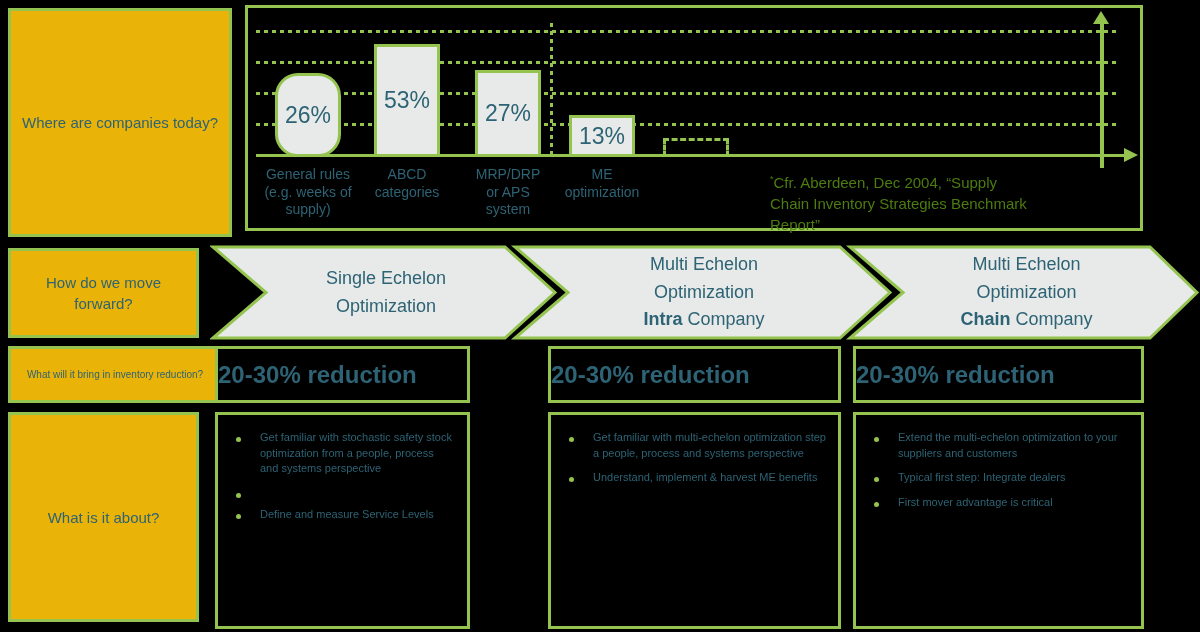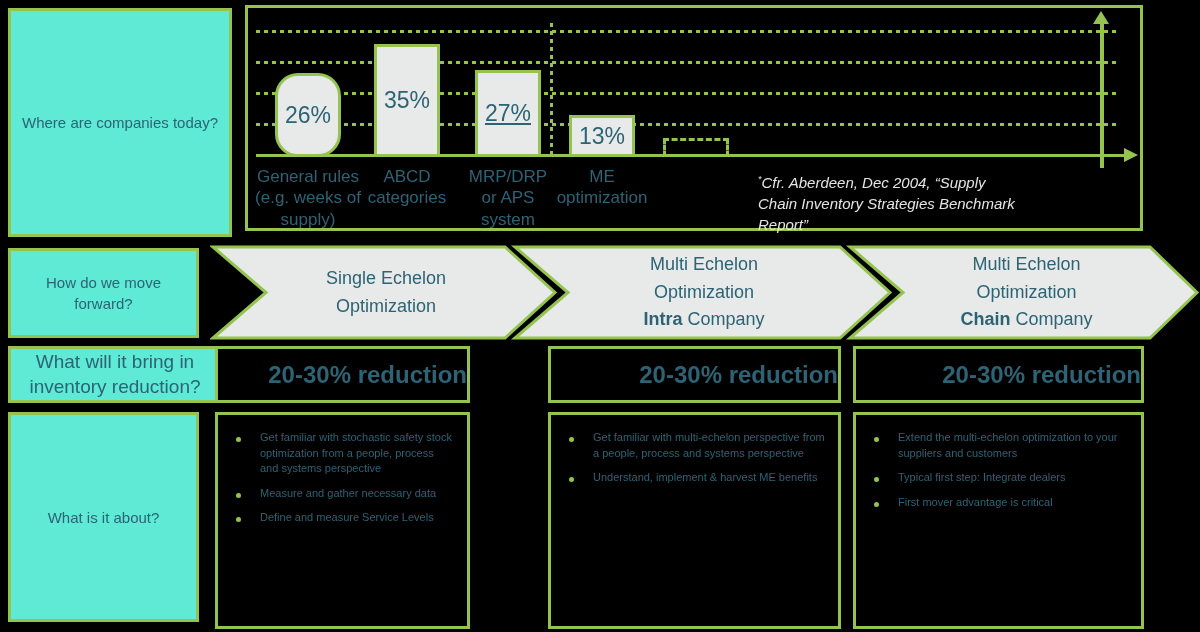--- a/index.html
+++ b/index.html
@@ -1,26 +1,26 @@
 <!DOCTYPE html>
 <html><head>
 <meta charset="utf-8">
 <title>Supply Chain Inventory Strategy Slide</title>
 <style>
   html,body{margin:0;padding:0;background:#000;}
   body{font-family:"Liberation Sans","DejaVu Sans",sans-serif;}
   .stage{position:relative;width:1200px;height:632px;background:#000;overflow:hidden;}
 
   
-  .qbox{position:absolute;box-sizing:border-box;background:#5eead4;border:3px solid #94c34f;
+  .qbox{position:absolute;box-sizing:border-box;background:#eab308;border:3px solid #94c34f;
         color:#2d6375;display:flex;align-items:center;justify-content:center;text-align:center;
         font-size:15px;line-height:1.4;padding:4px 10px;}
   .qbox#q1{left:8px;top:8px;width:224px;height:229px;}
   .qbox#q2{left:8px;top:248px;width:191px;height:90px;}
-  .qbox#q3{left:8px;top:346px;width:214px;height:57px;font-size:19px;line-height:1.3;}
+  .qbox#q3{left:8px;top:346px;width:214px;height:57px;font-size:10px;line-height:1.3;}
   .qbox#q4{left:8px;top:412px;width:191px;height:210px;}
 
   
   .chart-panel{position:absolute;left:245px;top:5px;width:898px;height:226px;box-sizing:border-box;
                border:3px solid #94c34f;background:#000;}
   .gridline{position:absolute;left:8px;width:862px;height:3px;
             background:repeating-linear-gradient(90deg,#94c34f 0 4px,transparent 4px 8px);}
   .x-axis{position:absolute;left:8px;top:146px;width:872px;height:3px;background:#94c34f;}
   .x-arrow{position:absolute;left:876px;top:140px;width:0;height:0;
            border-left:14px solid #94c34f;border-top:7px solid transparent;border-bottom:7px solid transparent;}
@@ -29,36 +29,36 @@
            border-bottom:13px solid #94c34f;border-left:8px solid transparent;border-right:8px solid transparent;}
   .v-divider{position:absolute;left:302px;top:14px;width:3px;height:133px;
              background:repeating-linear-gradient(0deg,#94c34f 0 4px,transparent 4px 8px);}
   .bar{position:absolute;bottom:71px;width:66px;box-sizing:border-box;background:#e7eae8;
        border:3px solid #94c34f;display:flex;align-items:center;justify-content:center;
        color:#2d6375;font-size:23px;}
   .bar.b0{left:27px;border-radius:23px;} .bar.b1{left:126px;} .bar.b2{left:227px;} .bar.b3{left:321px;}
   .bar-ghost{position:absolute;left:415px;bottom:71px;width:66px;height:19px;box-sizing:border-box;
              border:3px dashed #94c34f;background:transparent;}
   .cat-label{position:absolute;top:158px;width:110px;text-align:center;color:#2d6375;
-             font-size:17px;line-height:1.25;white-space:pre-line;}
+             font-size:14px;line-height:1.25;white-space:pre-line;}
   .cat-label.c0{left:5px;} .cat-label.c1{left:104px;} .cat-label.c2{left:205px;} .cat-label.c3{left:299px;}
-  .citation{position:absolute;left:510px;top:164px;width:268px;color:#e5e5e5;font-size:15px;line-height:1.4;font-style:italic;}
+  .citation{position:absolute;left:522px;top:164px;width:268px;color:#4d7c0f;font-size:15px;line-height:1.4;}
   .citation sup{font-size:9px;}
 
   
   .chev-svg{position:absolute;left:210px;top:245px;}
   .chev-text{position:absolute;top:245px;height:95px;display:flex;flex-direction:column;
              justify-content:center;text-align:center;color:#2d6375;font-size:18px;line-height:1.55;}
   .chev-text.t0{left:266px;width:240px;}
   .chev-text.t1{left:568px;width:272px;}
   .chev-text.t2{left:903px;width:247px;}
 
   
   .redbox{position:absolute;top:346px;height:57px;box-sizing:border-box;background:#000;
-          border:3px solid #94c34f;display:flex;align-items:center;justify-content:flex-end;
+          border:3px solid #94c34f;display:flex;align-items:center;justify-content:flex-start;
           color:#2d6375;font-size:24px;font-weight:bold;}
   .redbox.r0{left:215px;width:255px;}
   .redbox.r1{left:548px;width:293px;}
   .redbox.r2{left:853px;width:291px;}
 
   
   .bulletbox{position:absolute;top:412px;height:217px;box-sizing:border-box;background:#000;
              border:3px solid #94c34f;padding:15px 12px;}
   .bulletbox.r0{left:215px;width:255px;}
   .bulletbox.r1{left:548px;width:293px;}
@@ -92,23 +92,23 @@
     <div class="gridline" style="top:53px"></div>
     <div class="gridline" style="top:84px"></div>
     <div class="gridline" style="top:115px"></div>
 
     <div class="v-divider"></div>
 
     <div class="bar b0" style="height: 84px;">
       <span>26%</span>
     </div>
     <div class="bar b1" style="height: 113px;">
-      <span>35%</span>
-    </div>
-    <div class="bar b2" style="height: 87px; text-decoration: underline;">
+      <span>53%</span>
+    </div>
+    <div class="bar b2" style="height: 87px;">
       <span>27%</span>
     </div>
     <div class="bar b3" style="height: 42px;">
       <span>13%</span>
     </div>
     <div class="bar-ghost" style="height: 19px;"></div>
 
     <div class="x-axis"></div>
     <div class="x-arrow"></div>
     <div class="y-axis"></div>
@@ -163,33 +163,32 @@
   </div>
 
   <div class="bulletbox r0">
     <ul>
       <li>
           <span class="dot"></span>
           <span class="bullet-text">Get familiar with stochastic safety stock optimization from a people, process and systems perspective</span>
         </li>
       <li>
           <span class="dot"></span>
-          <span class="bullet-text">Measure and gather necessary data</span>
         </li>
       <li>
           <span class="dot"></span>
           <span class="bullet-text">Define and measure Service Levels</span>
         </li>
     </ul>
   </div>
   <div class="bulletbox r1">
     <ul>
       <li>
           <span class="dot"></span>
-          <span class="bullet-text">Get familiar with multi-echelon perspective from a people, process and systems perspective</span>
+          <span class="bullet-text">Get familiar with multi-echelon optimization step a people, process and systems perspective</span>
         </li>
       <li>
           <span class="dot"></span>
           <span class="bullet-text">Understand, implement &amp; harvest ME benefits</span>
         </li>
     </ul>
   </div>
   <div class="bulletbox r2">
     <ul>
       <li>

